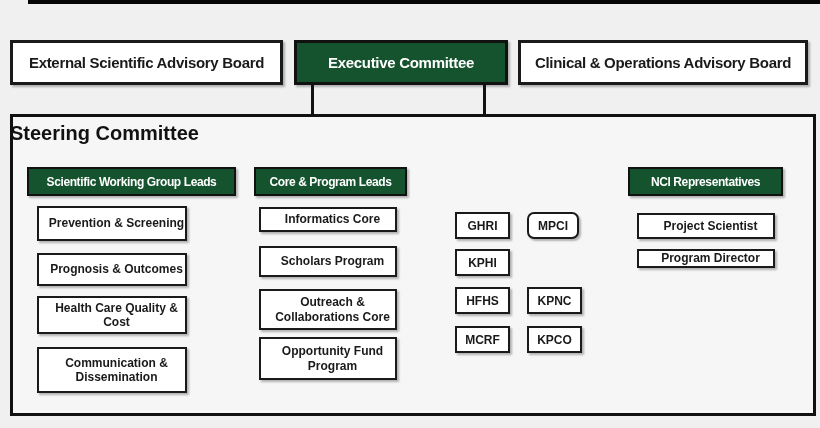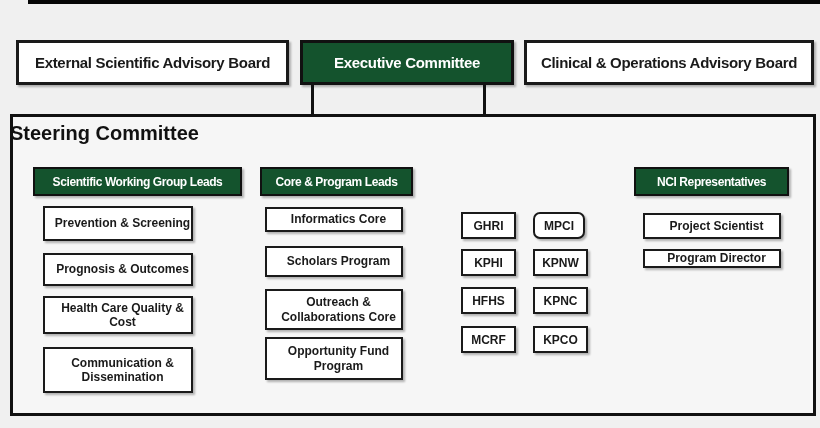--- a/index.html
+++ b/index.html
@@ -1,20 +1,20 @@
 <!DOCTYPE html>
 <html><head>
 <meta charset="utf-8">
 <style>
   html,body{margin:0;padding:0;}
   body{background:#f0f0f0;font-family:"Liberation Sans","DejaVu Sans",sans-serif;}
   .frame{position:relative;width:820px;height:428px;background:#f0f0f0;overflow:hidden;}
   .box{position:absolute;box-sizing:border-box;display:flex;align-items:center;justify-content:center;
        text-align:center;font-weight:bold;color:#1a1a1a;background:#ffffff;border:2px solid #1a1a1a;
-       box-shadow:2px 2px 2px rgba(0,0,0,0.28);margin-left:6px;}
+       box-shadow:2px 2px 2px rgba(0,0,0,0.28);}
   .dark{background:#14532d;color:#ffffff;border-color:#111111;}
   .top-box{border-width:3px;font-size:15px;letter-spacing:-0.3px;white-space:nowrap;}
   .header-box{font-size:12px;letter-spacing:-0.4px;white-space:nowrap;}
   .node{font-size:12px;line-height:1.2;white-space:pre-line;padding-left:9px;}
   .site{font-size:12px;white-space:nowrap;}
   .steering{position:absolute;box-sizing:border-box;border:3px solid #111111;background:#f6f6f6;}
   .steering-title{position:absolute;left:10px;top:122px;width:806px;
        font-weight:bold;font-size:20px;color:#111111;}
   .connector{position:absolute;width:3px;background:#111111;}
   .topbar{position:absolute;left:28px;top:0;width:792px;height:4px;background:#060606;}
@@ -50,21 +50,20 @@
   <div class="box node" style="left:259px;top:207px;width:138px;height:25px;">Informatics Core</div>
   <div class="box node" style="left:259px;top:246px;width:138px;height:31px;">Scholars Program</div>
   <div class="box node" style="left:259px;top:289px;width:138px;height:41px;">Outreach &amp;
 Collaborations Core</div>
   <div class="box node" style="left:259px;top:337px;width:138px;height:43px;">Opportunity Fund
 Program</div>
 
   <div class="box site" style="left:455px;top:212px;width:55px;height:27px;">GHRI</div>
   <div class="box site" style="left:527px;top:212px;width:52px;height:27px;border-radius:7px;">MPCI</div>
   <div class="box site" style="left:455px;top:249px;width:55px;height:27px;">KPHI</div>
-  <div class="box site" style="left:527px;top:249px;width:55px;height:27px;">KPNW</div>
   <div class="box site" style="left:455px;top:287px;width:55px;height:27px;">HFHS</div>
   <div class="box site" style="left:527px;top:287px;width:55px;height:27px;">KPNC</div>
   <div class="box site" style="left:455px;top:326px;width:55px;height:27px;">MCRF</div>
   <div class="box site" style="left:527px;top:326px;width:55px;height:27px;">KPCO</div>
 
   <div class="box node" style="left:637px;top:213px;width:138px;height:26px;text-align:center;">Project Scientist</div>
   <div class="box node" style="left:637px;top:249px;width:138px;height:19px;">Program Director</div>
 
 </div>
 

